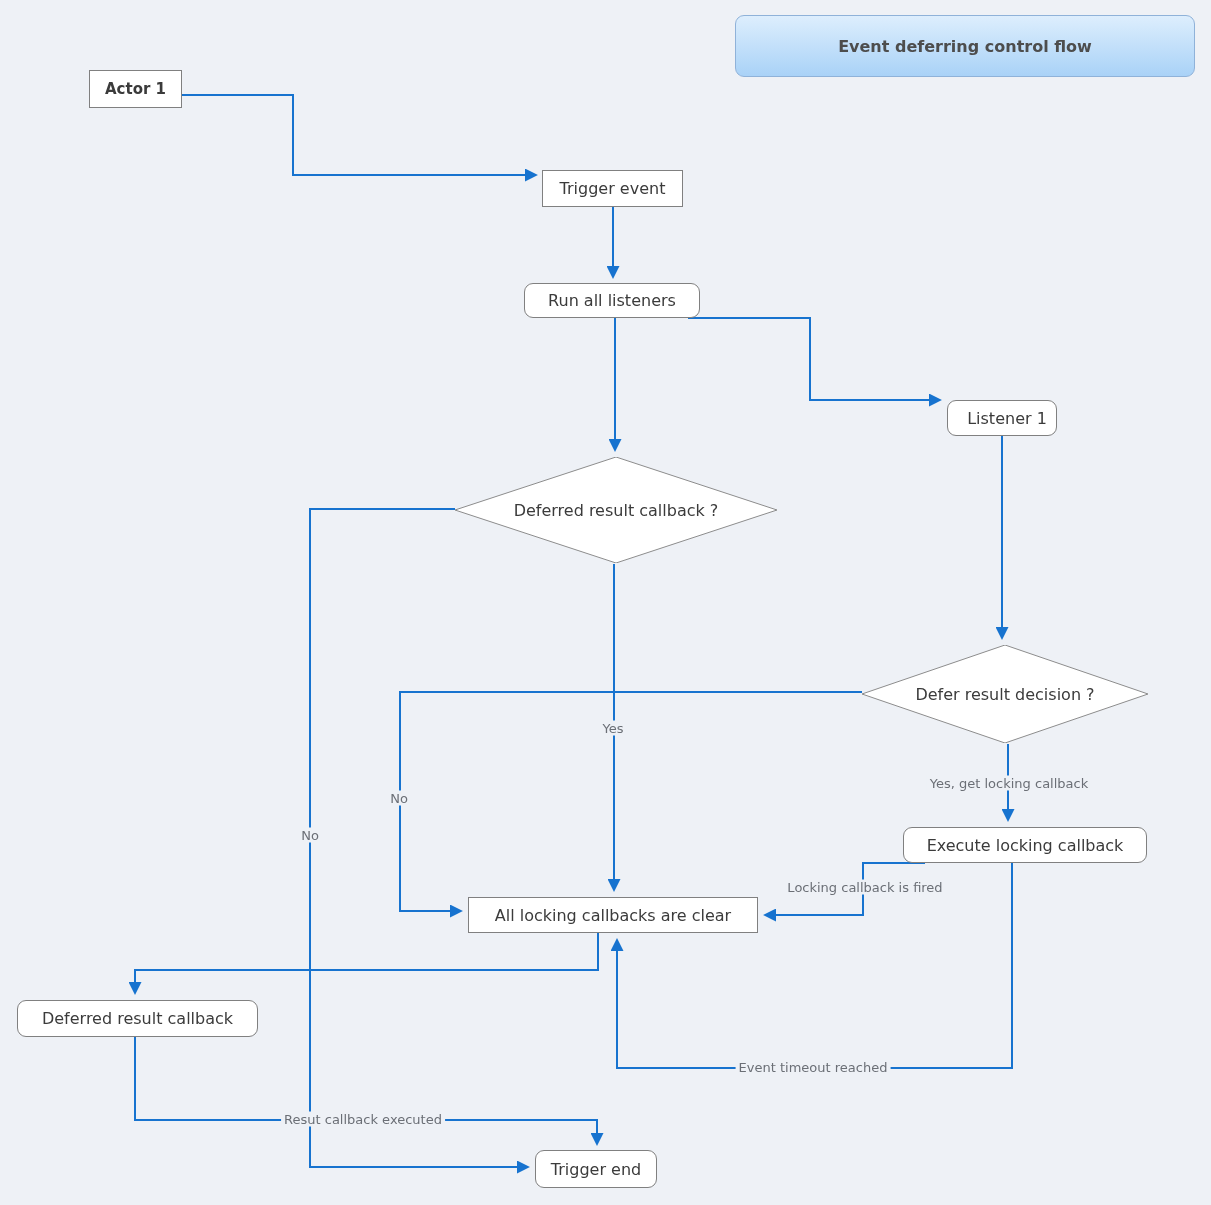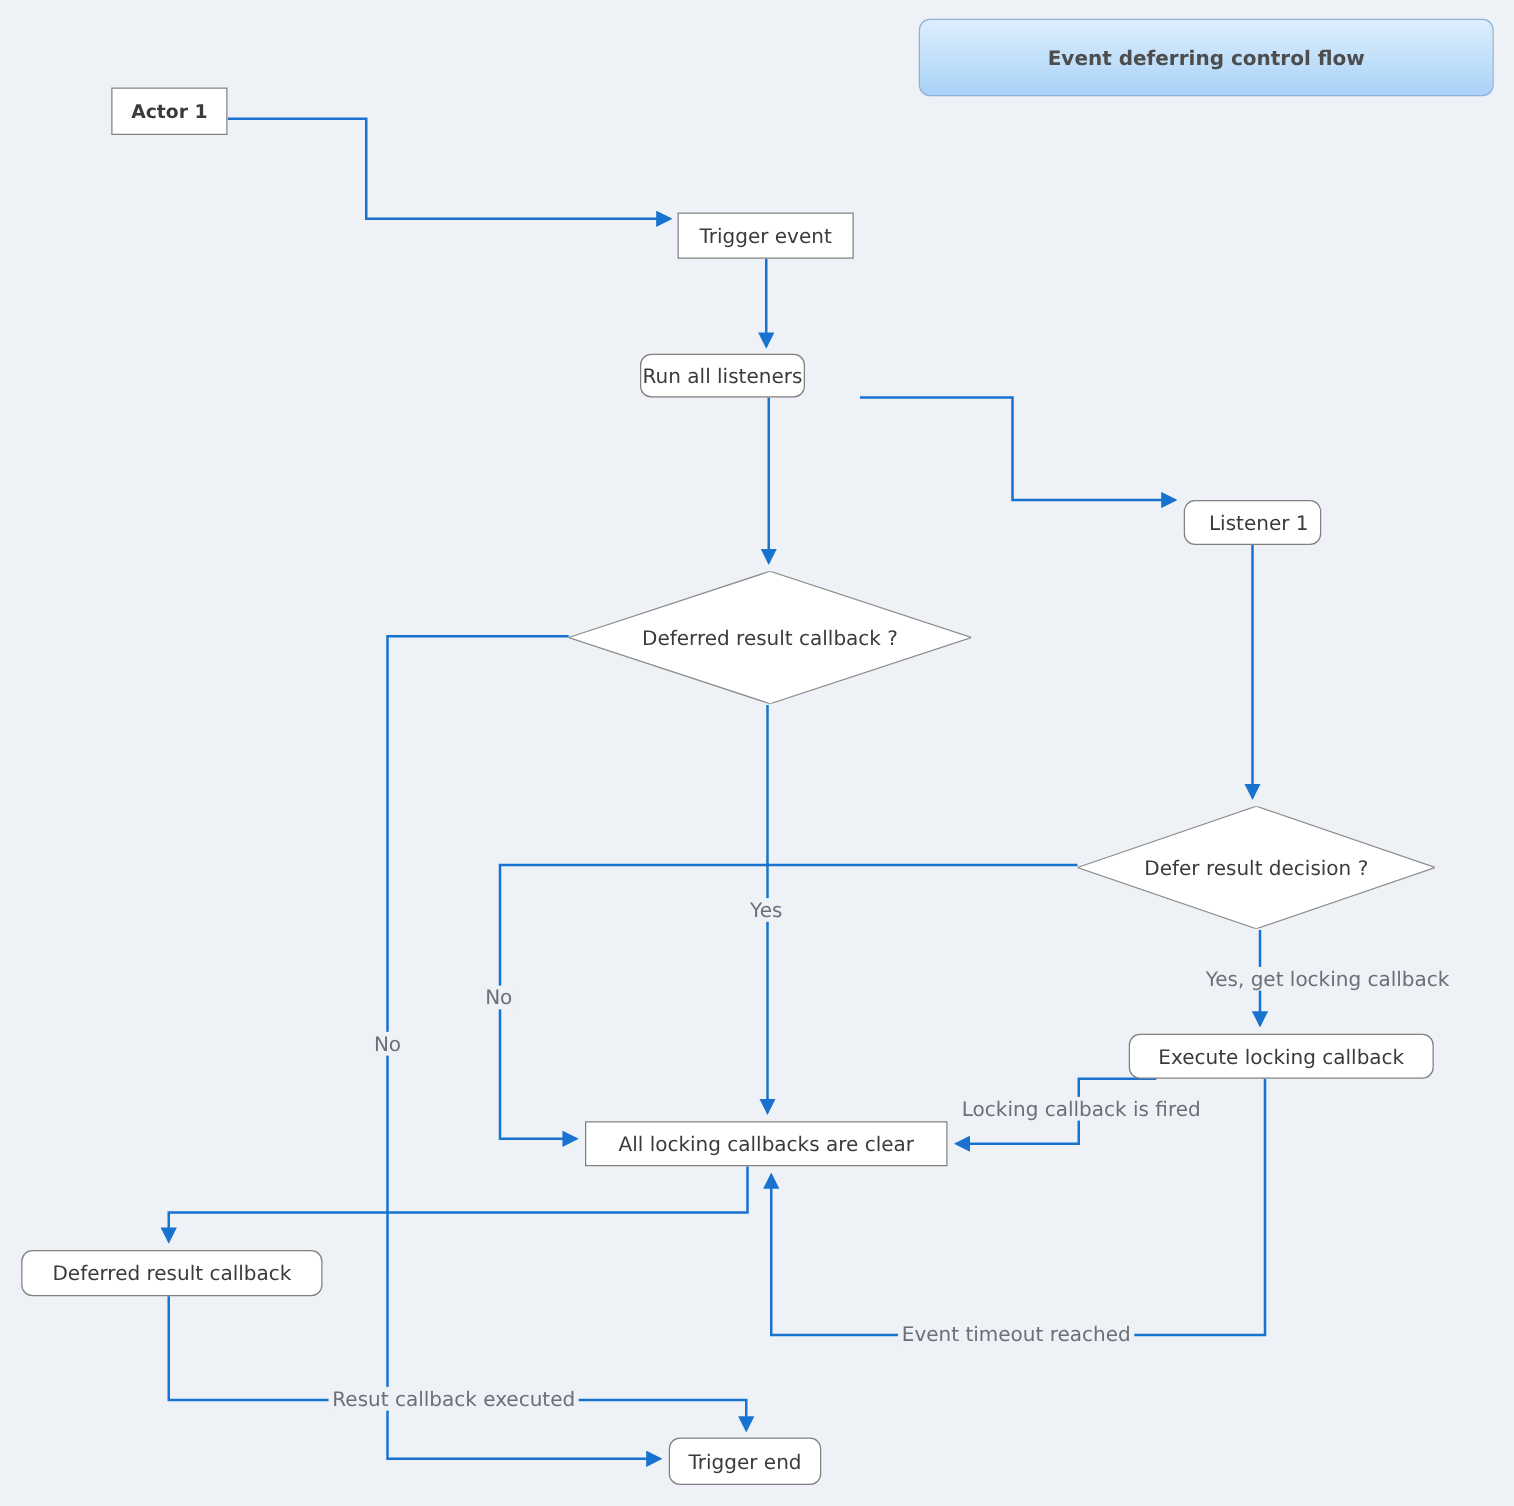--- a/index.html
+++ b/index.html
@@ -68,21 +68,21 @@
     left: 0; top: 0; right: 0; bottom: 0;
     display: flex;
     align-items: center;
     justify-content: center;
     font-size: 16px;
     white-space: nowrap;
   }
   .edge-label {
     position: absolute;
     transform: translate(-50%, -50%);
-    font-size: 16px;
+    font-size: 13px;
     color: var(--label-text);
     background: var(--background);
     padding: 0 3px;
     white-space: nowrap;
     z-index: 3;
   }
   .title-box {
     position: absolute;
     left: 735px; top: 15px;
     width: 460px; height: 62px;
@@ -129,21 +129,21 @@
   </div>
 
   <div class="node bold" style="left:89px; top:70px; width:93px; height:38px;">
     <span>Actor 1</span>
   </div>
 
   <div class="node" style="left:542px; top:170px; width:141px; height:37px;">
     <span>Trigger event</span>
   </div>
 
-  <div class="node rounded" style="left:512px; top:283px; width:132px; height:35px;">
+  <div class="node rounded" style="left:524px; top:283px; width:176px; height:35px;">
     <span>Run all listeners</span>
   </div>
 
   <div class="node rounded" style="left:947px; top:400px; width:110px; height:36px;padding-left:10px;">
     <span>Listener 1</span>
   </div>
 
   <div class="node rounded" style="left:903px; top:827px; width:244px; height:36px;align-items:center;">
     <span>Execute locking callback</span>
   </div>
@@ -170,18 +170,18 @@
   <div class="diamond" style="left:862px; top:645px; width:286px; height:98px;">
     <svg width="286" height="98" viewBox="0 0 286 98" preserveAspectRatio="none">
       <polygon points="0,49 143,0 286,49 143,98"></polygon>
     </svg>
     <div class="diamond-label">Defer result decision ?</div>
   </div>
 
   <div class="edge-label" style="left:613px; top:728px;">Yes</div>
   <div class="edge-label" style="left:399px; top:798px;">No</div>
   <div class="edge-label" style="left:310px; top:835px;">No</div>
-  <div class="edge-label" style="left:1062px; top:783px;">Yes, get locking callback</div>
+  <div class="edge-label" style="left:1009px; top:783px;">Yes, get locking callback</div>
   <div class="edge-label" style="left:865px; top:887px;">Locking callback is fired</div>
   <div class="edge-label" style="left:813px; top:1067px;">Event timeout reached</div>
   <div class="edge-label" style="left:363px; top:1119px;">Resut callback executed</div>
 
 </div>
 
 </body></html>

